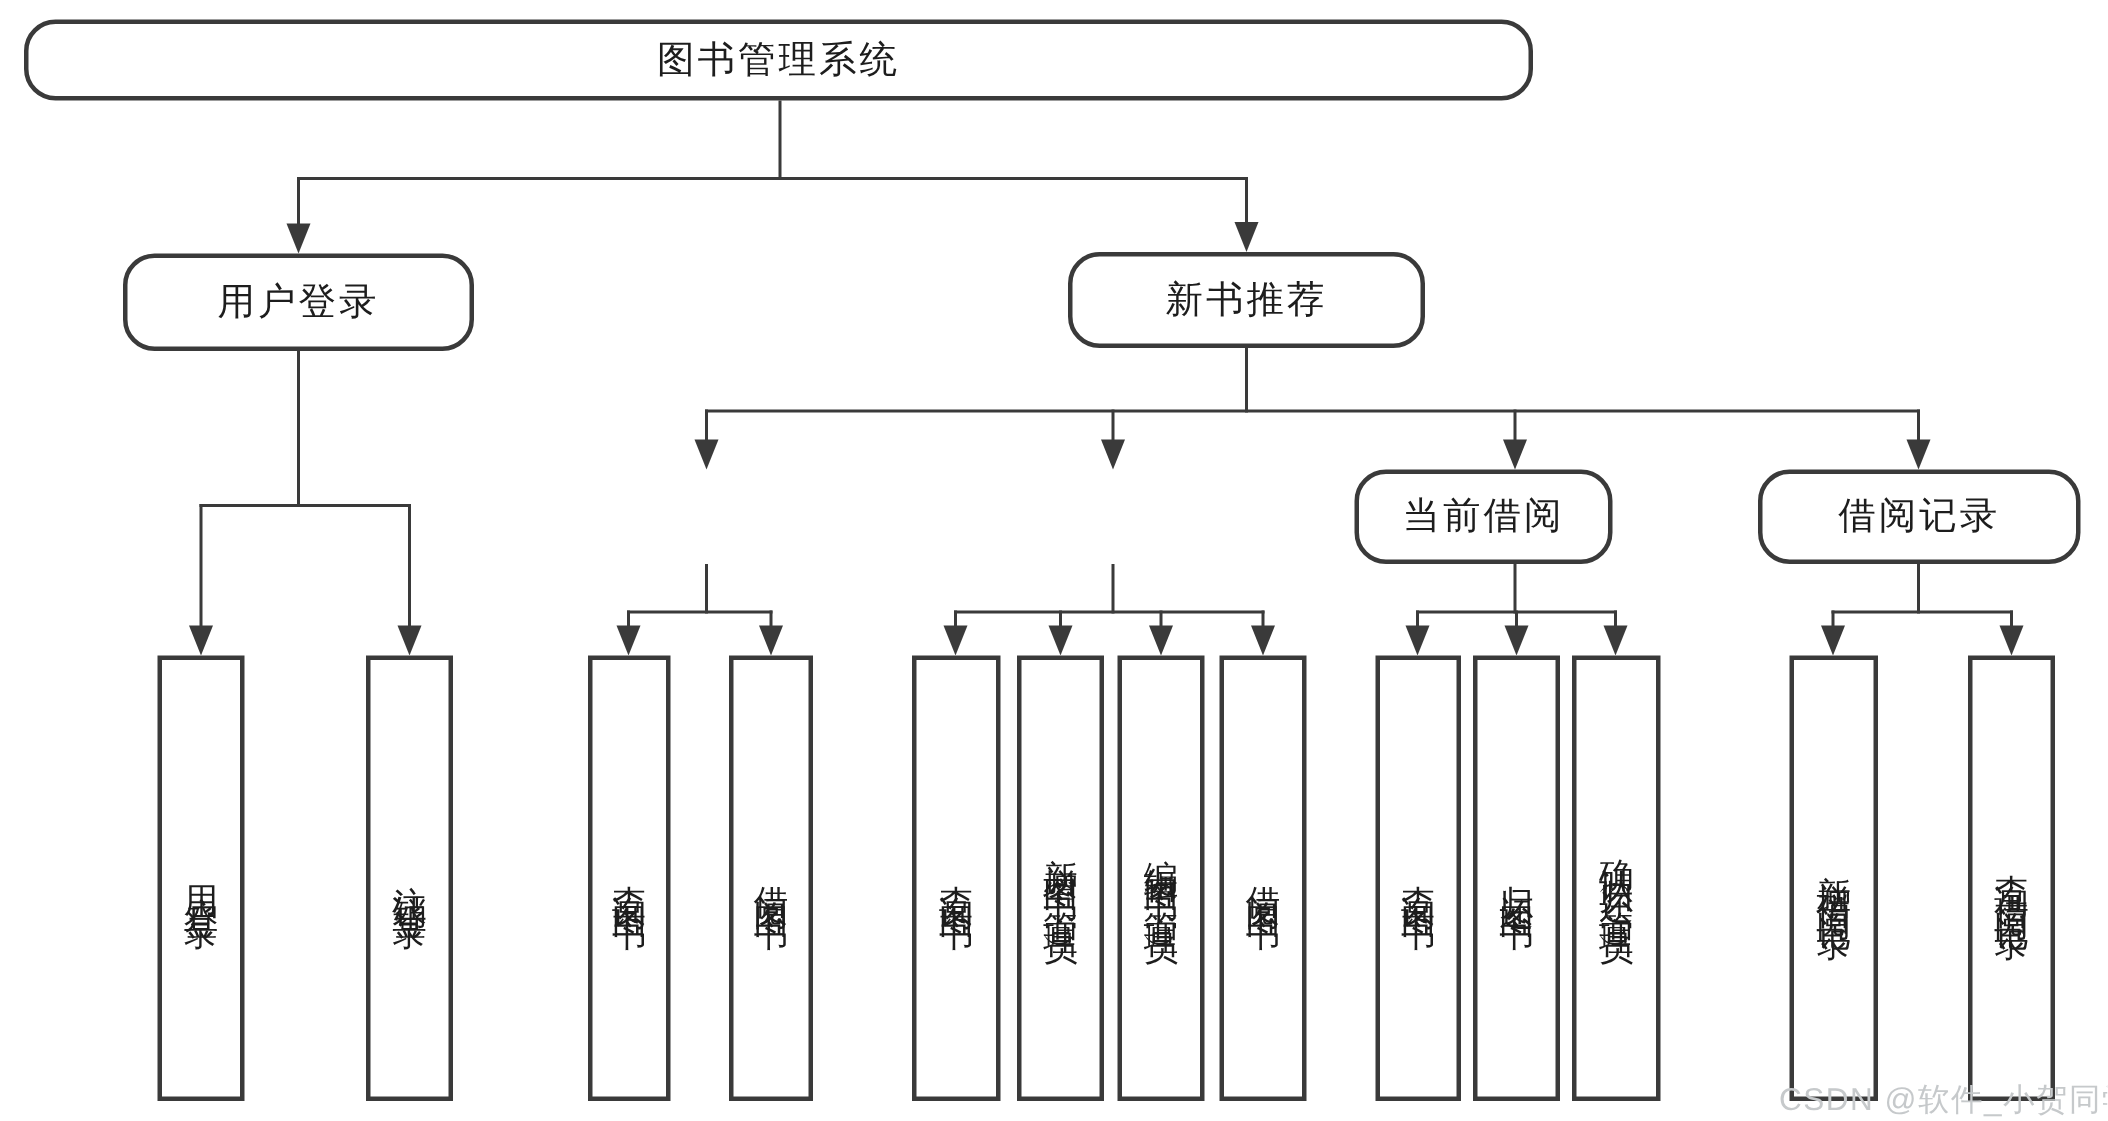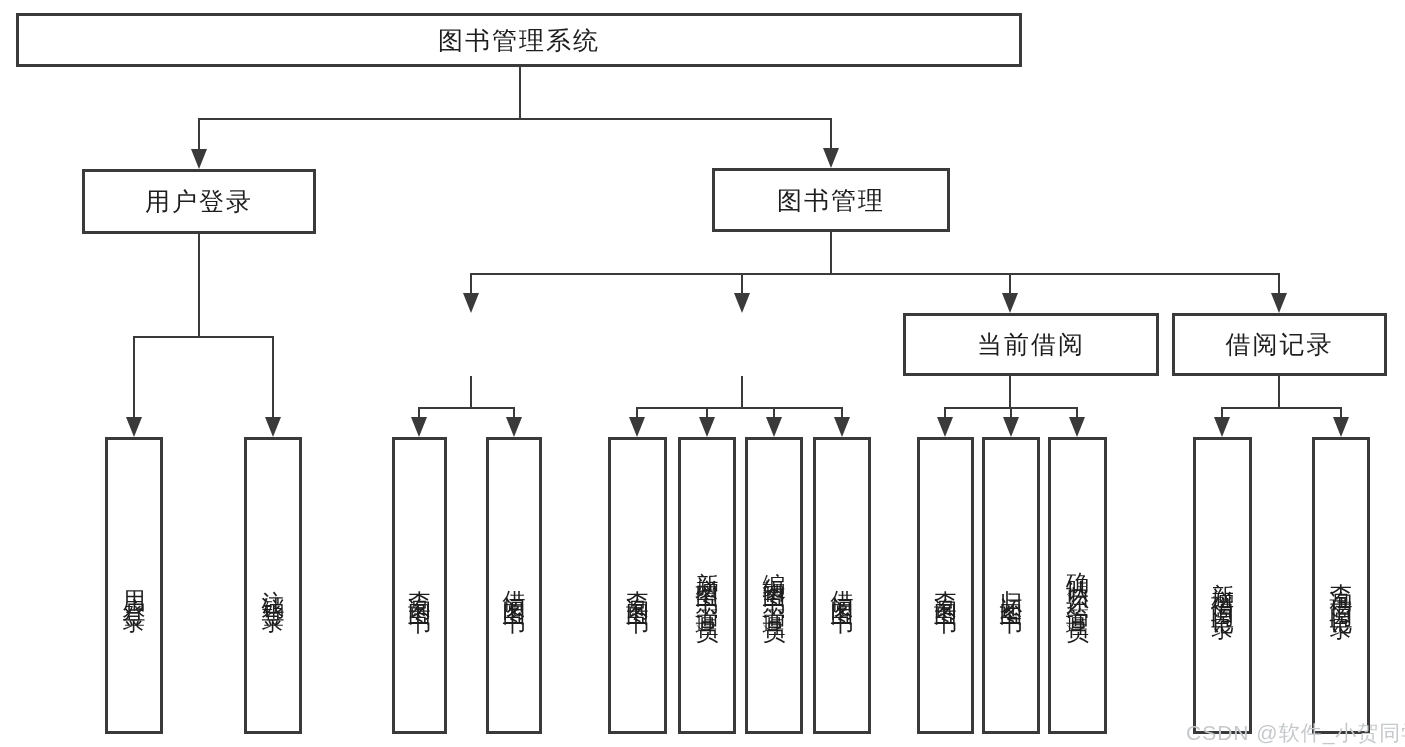--- a/index.html
+++ b/index.html
@@ -25,20 +25,21 @@
     background: #fff;
     display: flex;
     align-items: center;
     justify-content: center;
     text-align: center;
   }
   .box.h {
     font-size: 25px;
     letter-spacing: 2px;
     line-height: 1;
+    border-radius: 21px;
   }
   .box.v {
     writing-mode: vertical-rl;
     text-orientation: mixed;
     font-size: 23px;
     letter-spacing: 7px;
     line-height: 1;
   }
   .line {
     position: absolute;
@@ -71,41 +72,41 @@
   <div class="box h" style="left:16px; top:13px; width:1006px; height:54px">图书管理系统</div>
 
   <div class="line" style="left:519px; top:67px; width:2px; height:51px"></div>
   <div class="line" style="left:198px; top:118px; width:634px; height:2px"></div>
   <div class="line" style="left:198px; top:118px; width:2px; height:32px"></div>
   <div class="line" style="left:830px; top:118px; width:2px; height:32px"></div>
   <div class="arrow" style="left:191px; top:149px"></div>
   <div class="arrow" style="left:823px; top:148px"></div>
 
   <div class="box h" style="left:82px; top:169px; width:234px; height:65px">用户登录</div>
-  <div class="box h" style="left:712px; top:168px; width:238px; height:64px">图书管理</div>
+  <div class="box h" style="left:712px; top:168px; width:238px; height:64px">新书推荐</div>
 
   <div class="line" style="left:198px; top:234px; width:2px; height:104px"></div>
   <div class="line" style="left:133px; top:336px; width:141px; height:2px"></div>
   <div class="line" style="left:133px; top:336px; width:2px; height:82px"></div>
   <div class="line" style="left:272px; top:336px; width:2px; height:82px"></div>
   <div class="arrow" style="left:126px; top:417px"></div>
   <div class="arrow" style="left:265px; top:417px"></div>
 
   <div class="line" style="left:830px; top:232px; width:2px; height:43px"></div>
   <div class="line" style="left:470px; top:273px; width:810px; height:2px"></div>
   <div class="line" style="left:470px; top:273px; width:2px; height:21px"></div>
   <div class="line" style="left:741px; top:273px; width:2px; height:21px"></div>
   <div class="line" style="left:1009px; top:273px; width:2px; height:21px"></div>
   <div class="line" style="left:1278px; top:273px; width:2px; height:21px"></div>
   <div class="arrow" style="left:463px; top:293px"></div>
   <div class="arrow" style="left:734px; top:293px"></div>
   <div class="arrow" style="left:1002px; top:293px"></div>
   <div class="arrow" style="left:1271px; top:293px"></div>
 
-  <div class="box h" style="left:903px; top:313px; width:256px; height:63px">当前借阅</div>
+  <div class="box h" style="left:903px; top:313px; width:172px; height:63px">当前借阅</div>
   <div class="box h" style="left:1172px; top:313px; width:215px; height:63px">借阅记录</div>
 
   <div class="line" style="left:470px; top:376px; width:2px; height:33px"></div>
   <div class="line" style="left:418px; top:407px; width:97px; height:2px"></div>
   <div class="line" style="left:418px; top:407px; width:2px; height:11px"></div>
   <div class="line" style="left:513px; top:407px; width:2px; height:11px"></div>
   <div class="arrow" style="left:411px; top:417px"></div>
   <div class="arrow" style="left:506px; top:417px"></div>
 
   <div class="line" style="left:741px; top:376px; width:2px; height:33px"></div>

